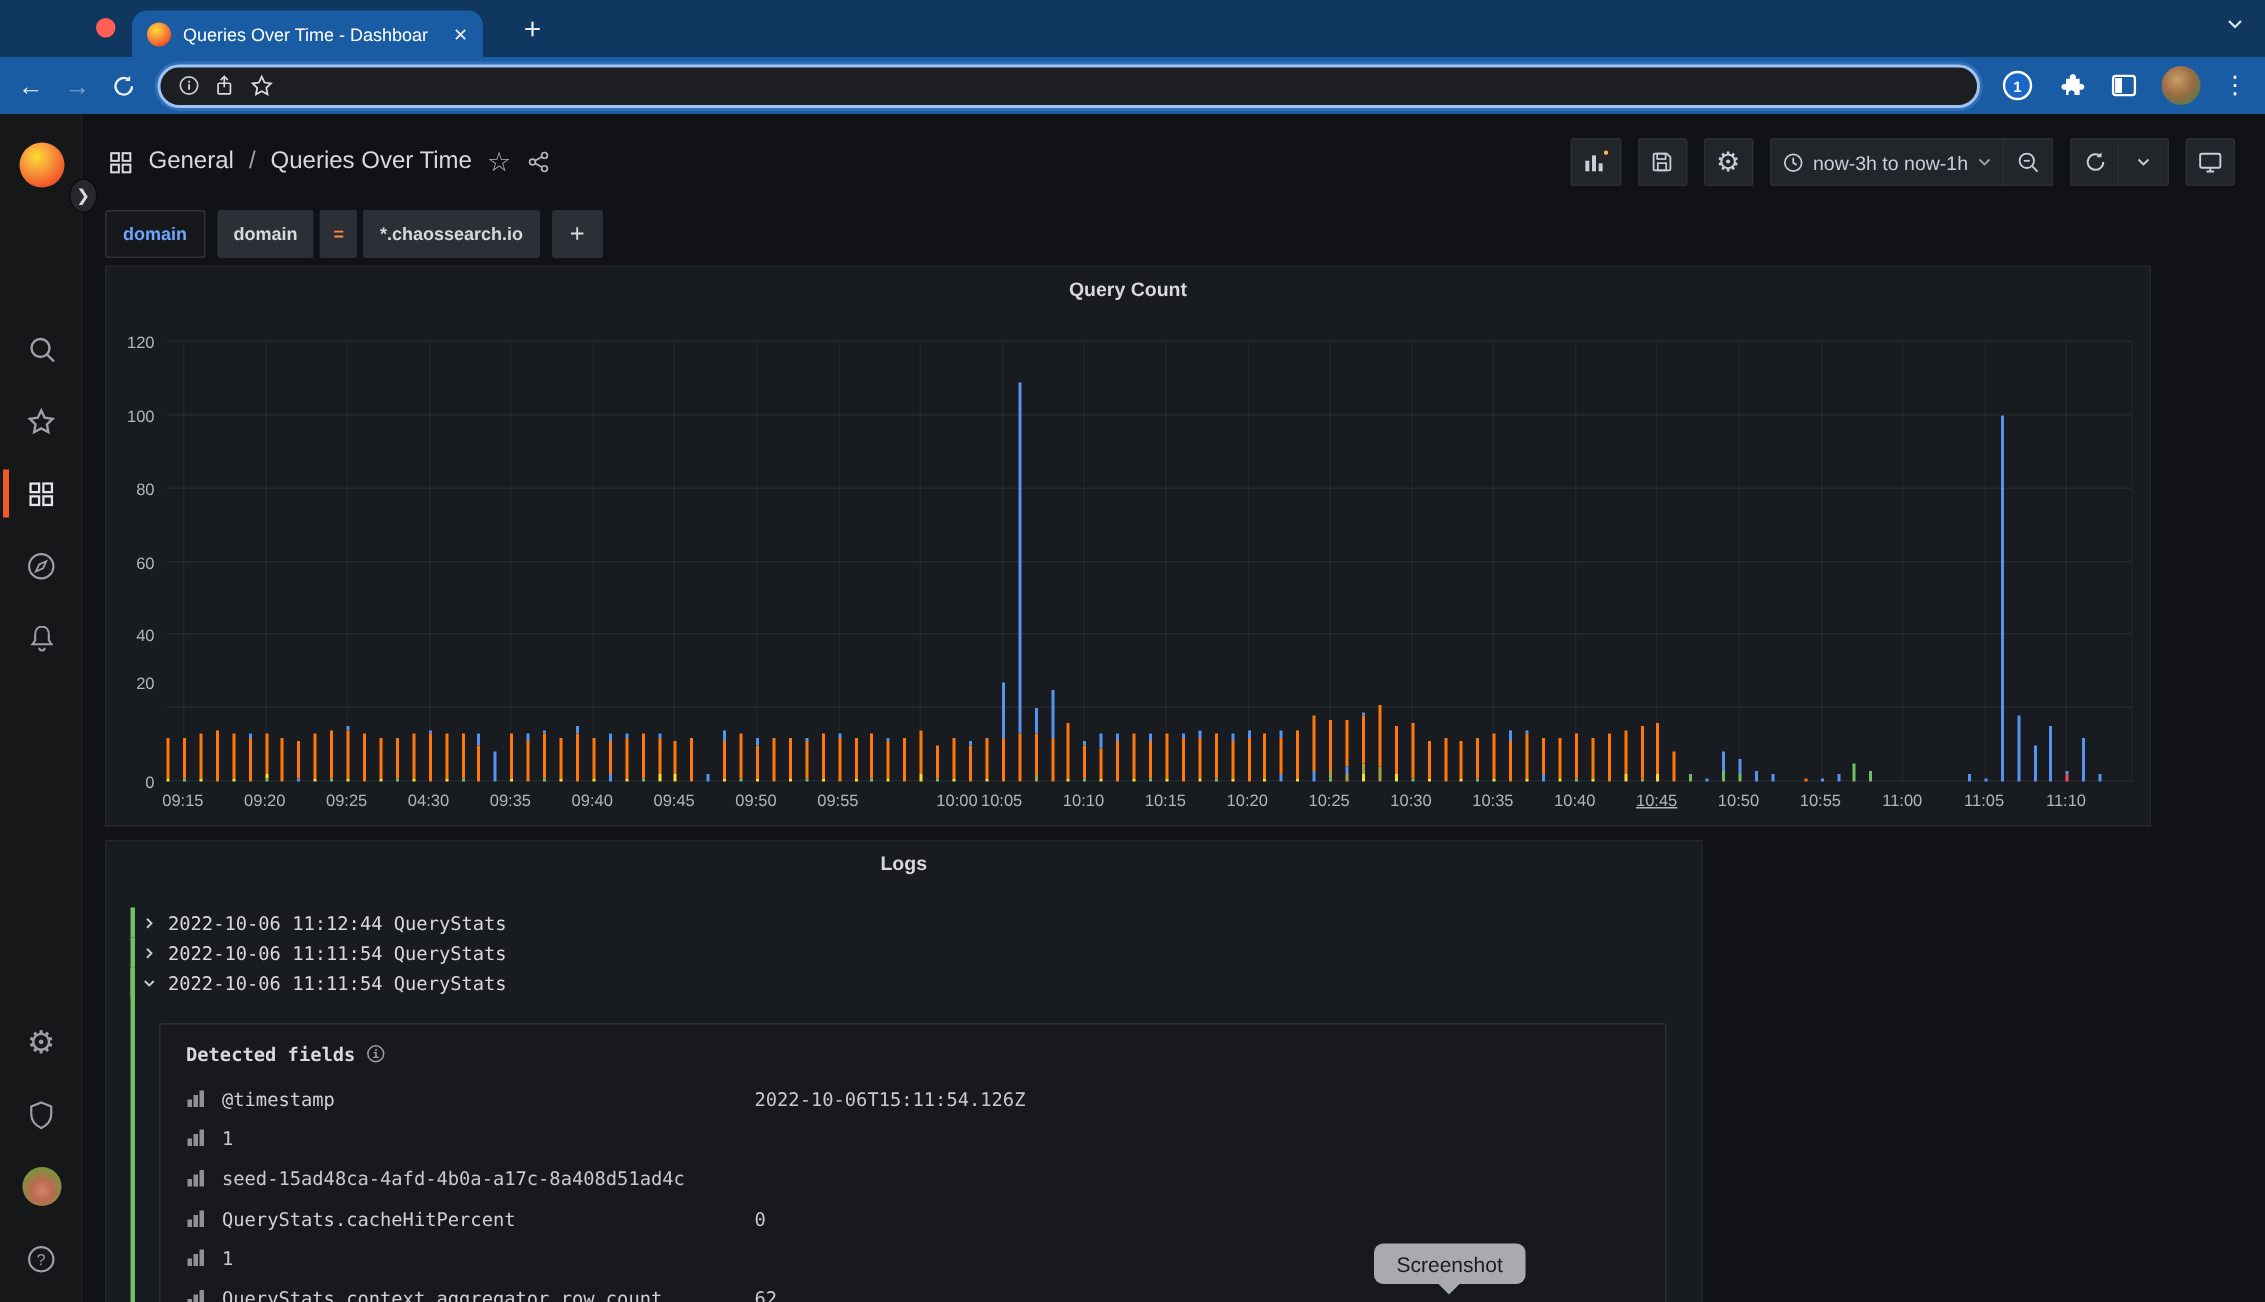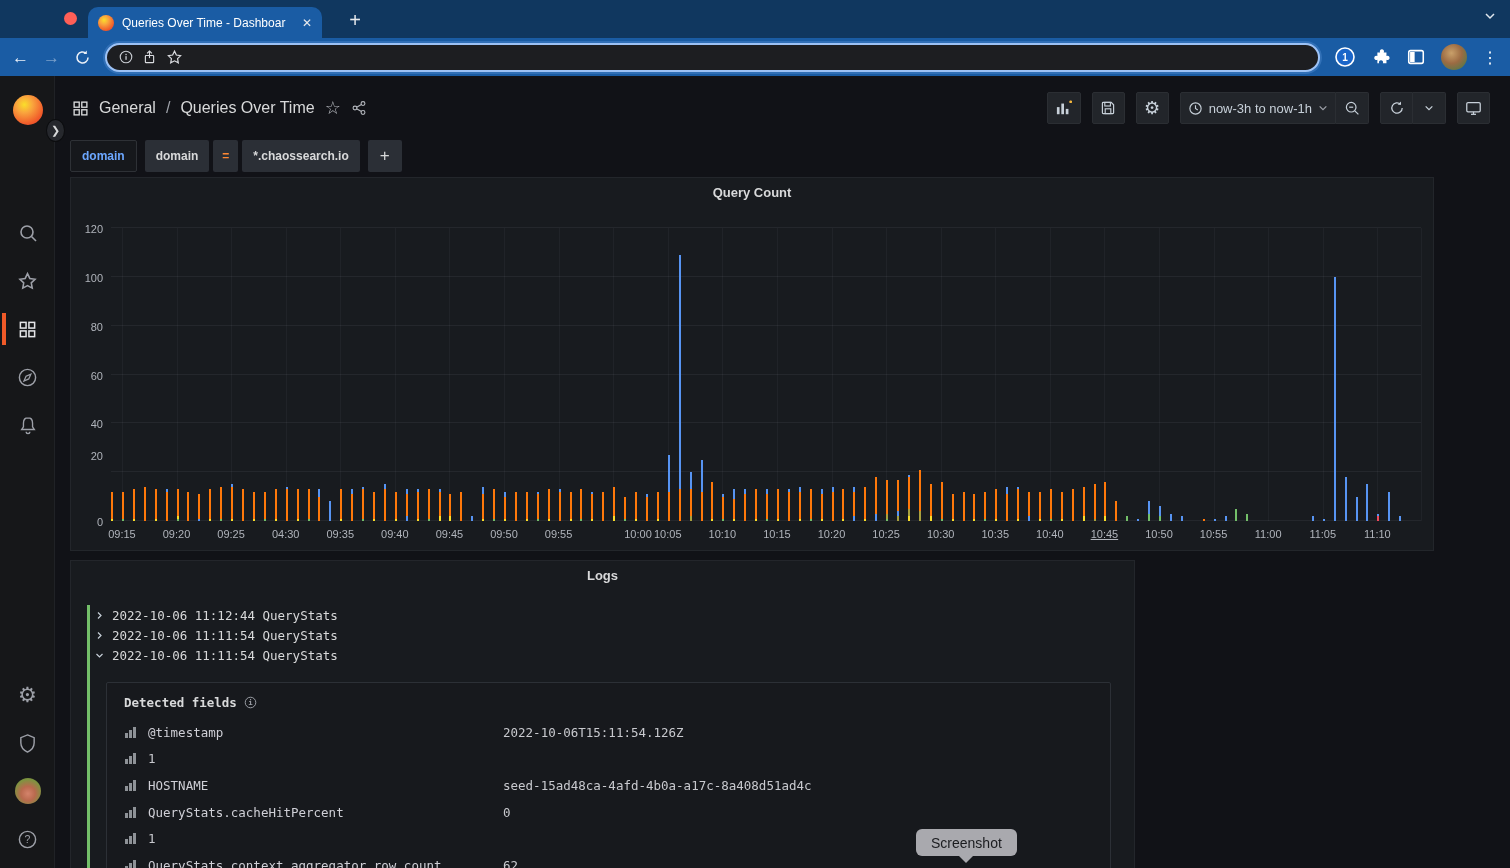--- a/index.html
+++ b/index.html
@@ -902,21 +902,20 @@
               <i style="height: 11px;"></i>
             </span>
             <span class="field-value">1</span>
           </div>
           <div class="field-row">
             <span class="field-ic">
               <i style="height: 5px;"></i>
               <i style="height: 8px;"></i>
               <i style="height: 11px;"></i>
             </span>
-            <span class="field-name">HOSTNAME</span>
             <span class="field-value">seed-15ad48ca-4afd-4b0a-a17c-8a408d51ad4c</span>
           </div>
           <div class="field-row">
             <span class="field-ic">
               <i style="height: 5px;"></i>
               <i style="height: 8px;"></i>
               <i style="height: 11px;"></i>
             </span>
             <span class="field-name">QueryStats.cacheHitPercent</span>
             <span class="field-value">0</span>

